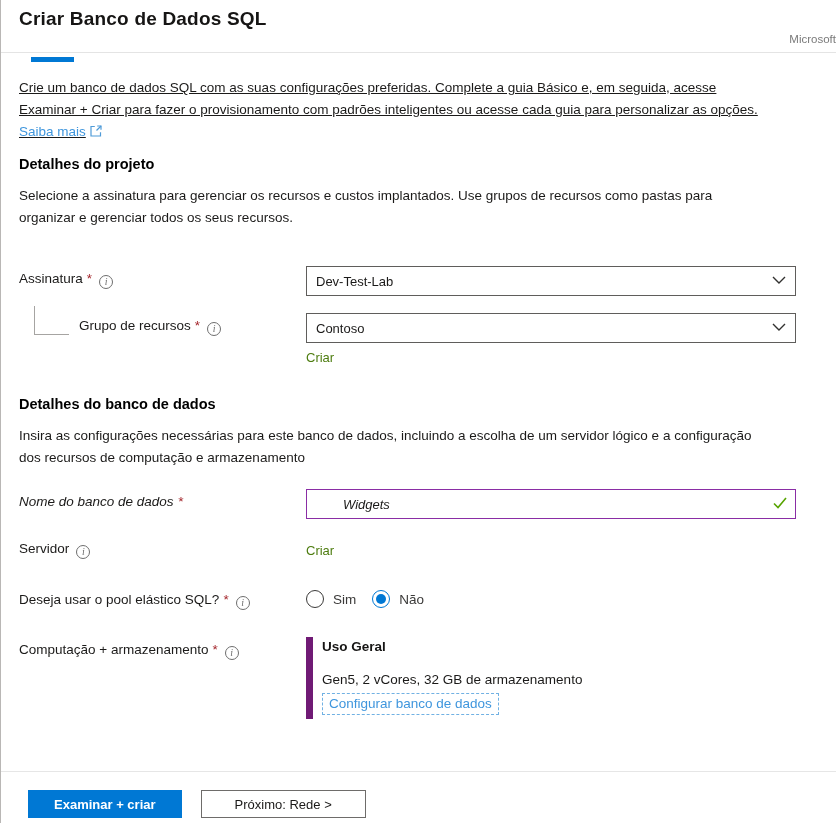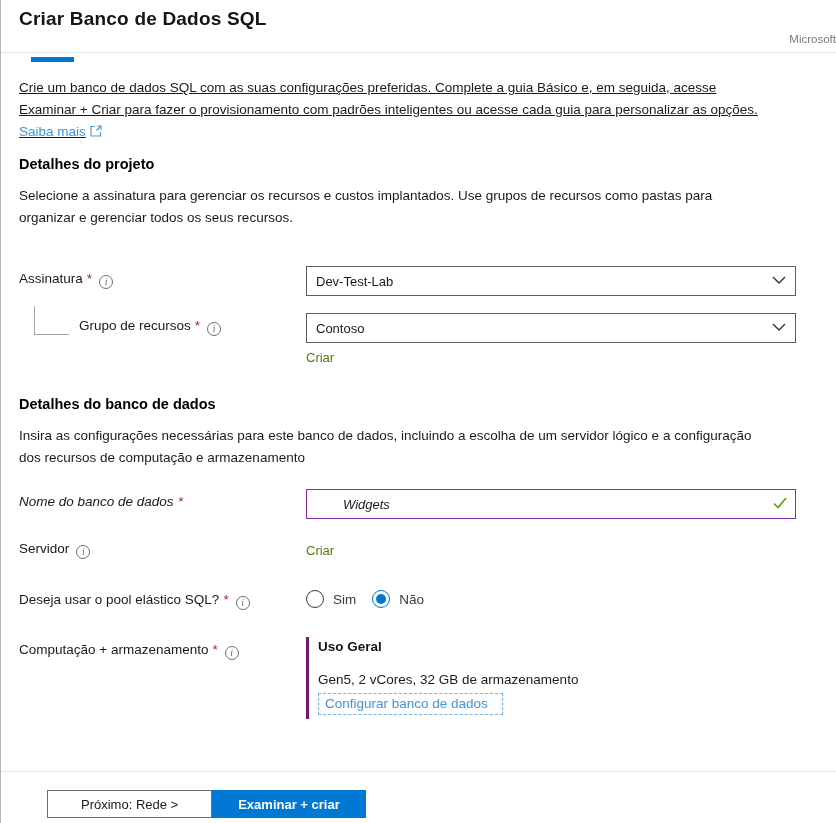--- a/index.html
+++ b/index.html
@@ -69,24 +69,24 @@
 
   
   .radio-group { display:flex; align-items:center; padding-top:3px; }
   .radio { display:flex; align-items:center; margin-right:16px; cursor:pointer; }
   .radio-circle { width:18px; height:18px; border:1px solid #39383; border:1px solid #3b3a39; border-radius:50%; background:#fff; display:flex; align-items:center; justify-content:center; }
   .radio-circle.selected { border-color:#0078d4; }
   .radio-dot { width:10px; height:10px; border-radius:50%; background:#0078d4; }
   .radio-label { margin-left:9px; font-size:13.5px; color:#3b3a39; }
 
   
-  .tier-block { border-left:3px solid #701a75; padding:2px 0 4px 9px; }
+  .tier-block { border-left:7px solid #701a75; padding:2px 0 4px 9px; }
   .tier-name { font-size:13.5px; font-weight:700; color:#161514; }
   .tier-detail { font-size:13.5px; margin-top:18px; color:#1b1a19; }
-  .configure-link { display:inline-block; margin-top:6px; font-size:13.5px; border:1px dashed #71b1e3; padding:2px 14px 3px 6px; }
+  .configure-link { display:inline-block; margin-top:6px; font-size:13.5px; border:1px dashed #71b1e3; padding:2px 6px 3px 6px; }
 
   
   .footer-divider { position:absolute; left:0; top:771px; width:836px; border-bottom:1px solid #e6e6e6; }
   .footer { position:absolute; left:27px; top:790px; display:flex; align-items:center; }
   .btn { font-family:"Liberation Sans", sans-serif; font-size:13px; cursor:pointer; height:28px; }
   .btn-primary { background:#0078d4; color:#fff; border:1px solid #0078d4; padding:0 25px; font-weight:700; }
   .btn-secondary { background:#fff; color:#1b1a19; border:1px solid #6e6c6a; padding:0 33px; margin-left:19px; }
 </style>
 </head>
 <body>
@@ -204,15 +204,15 @@
           <a class="link link-light configure-link">Configurar banco de dados</a>
         </div>
       </div>
     </div>
 
   </div>
 </div>
 
 <div class="footer-divider"></div>
 <div class="footer">
+  <button class="btn btn-primary">Examinar + criar</button>
   <button class="btn btn-secondary">Próximo: Rede &gt;</button>
-  <button class="btn btn-primary">Examinar + criar</button>
 </div>
 
 </body></html>

